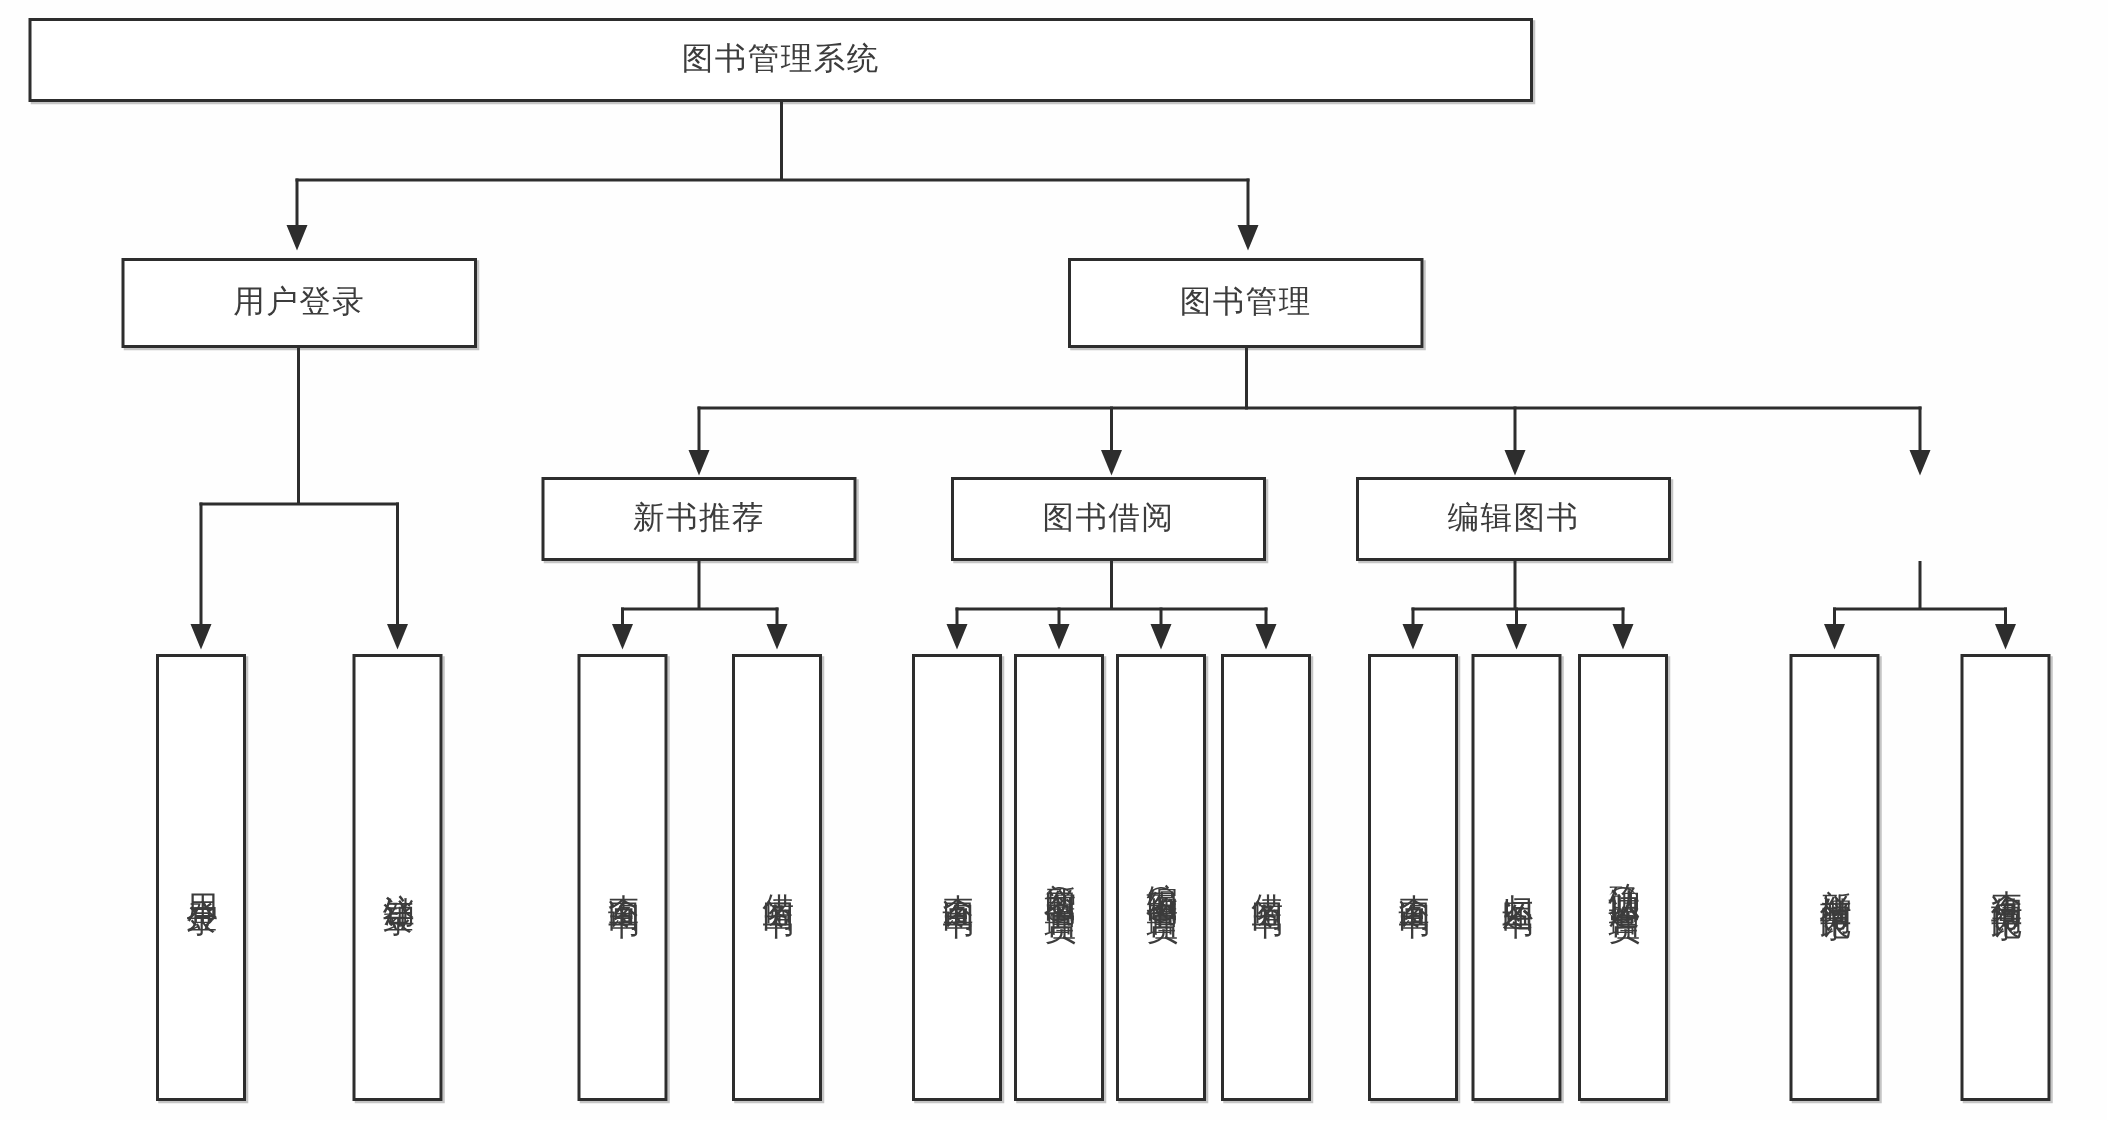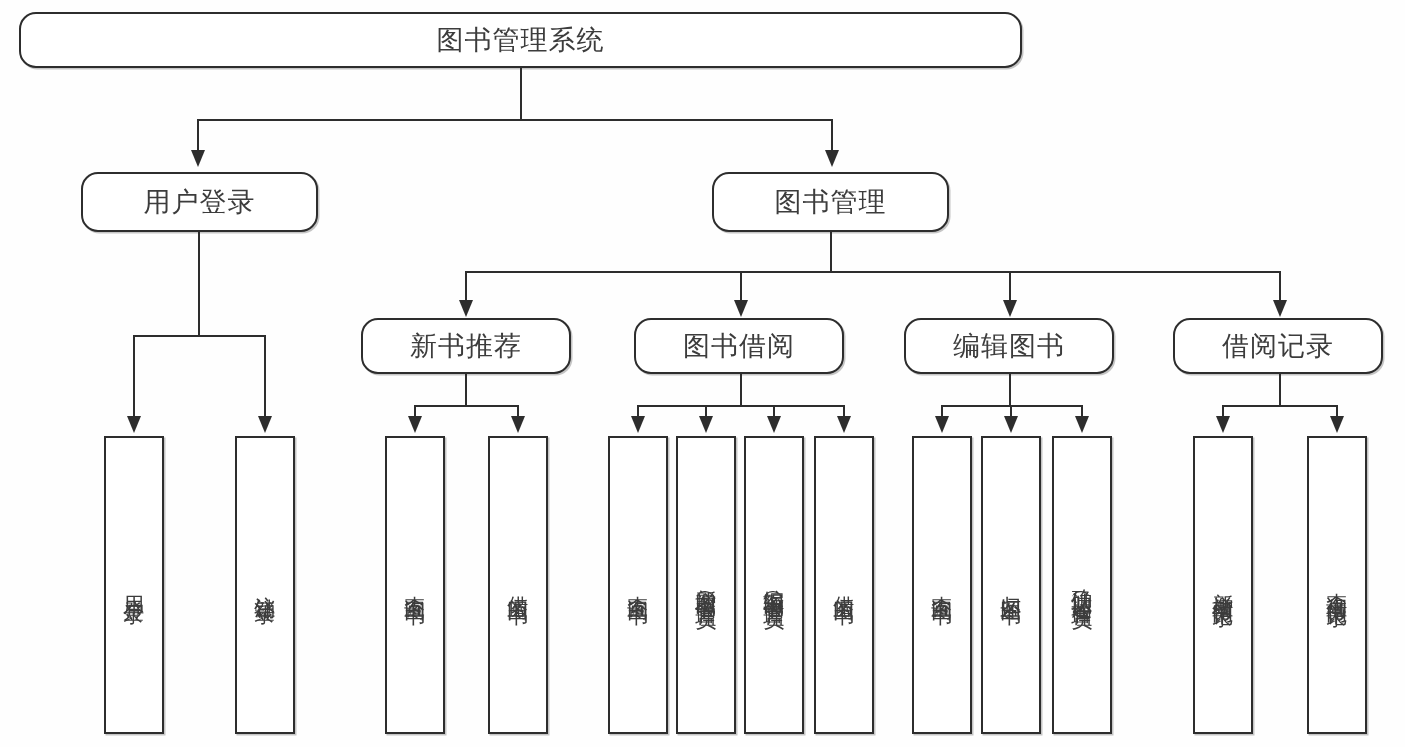--- a/index.html
+++ b/index.html
@@ -25,23 +25,22 @@
     background: #ffffff;
     border: 2px solid #2d2d2d;
     box-shadow: 1.5px 1.5px 0 0 rgba(150,150,150,0.55);
     display: flex;
     align-items: center;
     justify-content: center;
     color: #3c3c3c;
     line-height: 1.12;
   }
   .node.h {           
-    font-size: 27px;
+    font-size: 21px;
     letter-spacing: 1px;
-    border-radius: 17px;
   }
   .node.v {           
     align-items: center;
     justify-content: center;
   }
   .node.v .vtext {
     writing-mode: vertical-rl;
     text-orientation: upright;
     font-size: 21px;
     letter-spacing: 3px;
@@ -130,23 +129,20 @@
   </div>
 
   <div class="node h" style="left:634px; top:318px; width:210px; height:56px;">
     <span>图书借阅</span>
   </div>
 
   <div class="node h" style="left:904px; top:318px; width:210px; height:56px;">
     <span>编辑图书</span>
   </div>
 
-  <div class="node h" style="left:1173px; top:318px; width:210px; height:56px;">
-    <span>借阅记录</span>
-  </div>
 
   <div class="edge vline" style="left:465px; top:374px; width:2px; height:32px;"></div>
   <div class="edge hline" style="left:414px; top:405px; width:105px; height:2px;"></div>
   <div class="edge vline" style="left:414px; top:405px; width:2px; height:12px;"></div>
   <div class="arrow" style="left:408px; top:416px;"></div>
   <div class="edge vline" style="left:517px; top:405px; width:2px; height:12px;"></div>
   <div class="arrow" style="left:511px; top:416px;"></div>
 
   <div class="edge vline" style="left:740px; top:374px; width:2px; height:32px;"></div>
   <div class="edge hline" style="left:637px; top:405px; width:208px; height:2px;"></div>

